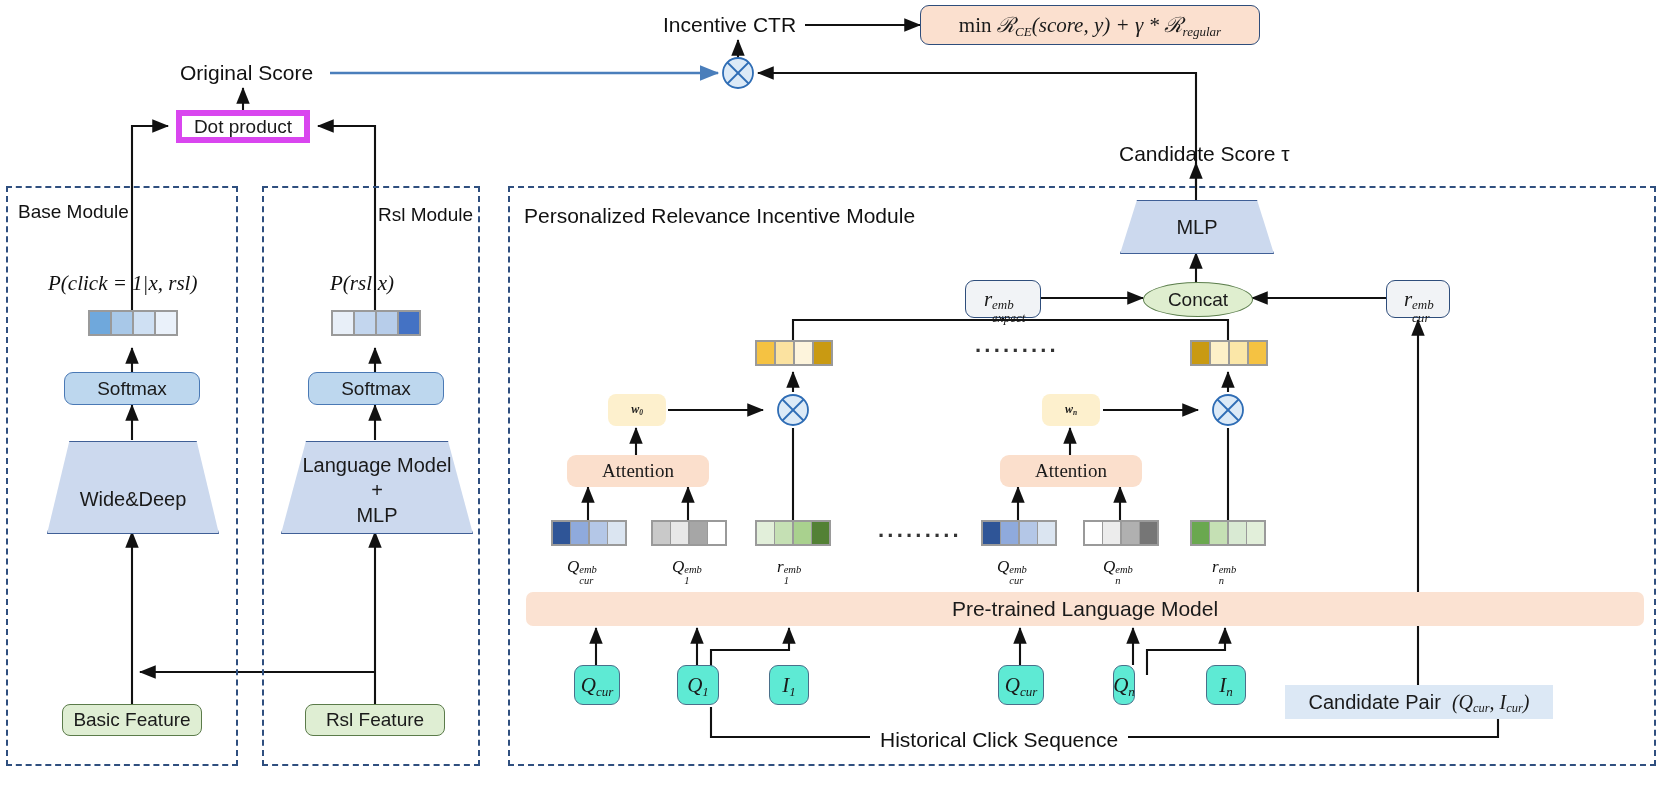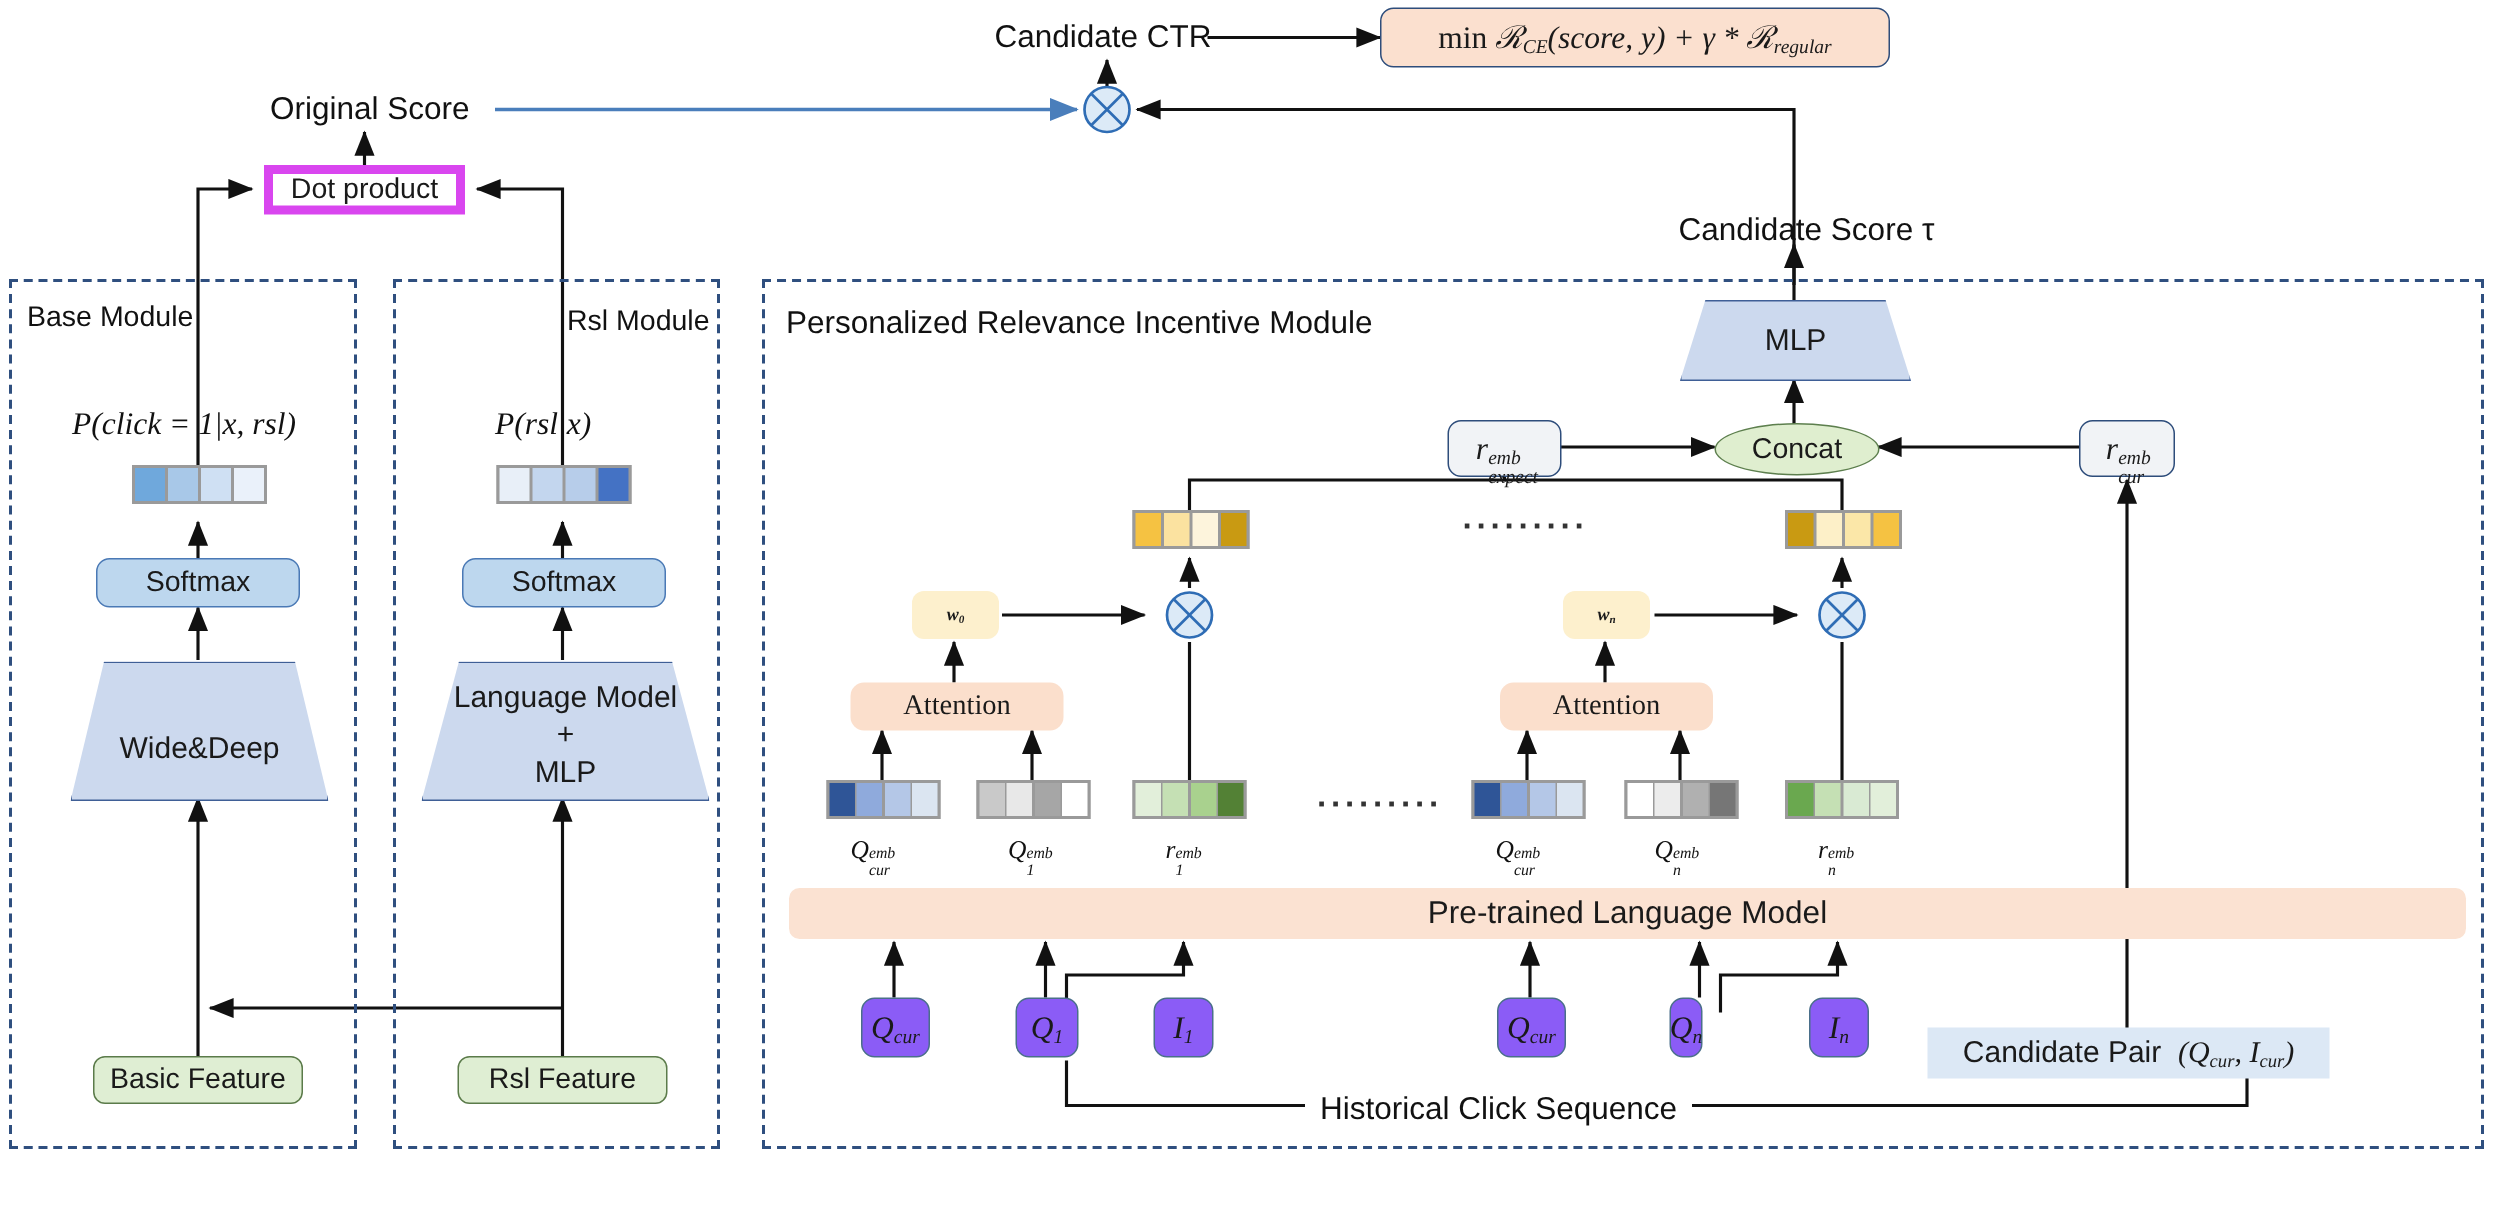--- a/index.html
+++ b/index.html
@@ -72,21 +72,21 @@
   }
   .feature{
     border:1.3px solid #5b7b4a;
     border-radius:8px;
     background:#dfeed3;
     font-size:19px;
   }
   .tokenbox{
     border:1.5px solid #4a6f8a;
     border-radius:9px;
-    background:#8b5cf6;
+    background:#5eead4;
     font-family:"Liberation Serif","DejaVu Serif",serif;
     font-style:italic;
     font-size:21px;
   }
   .embbox{
     border:1.5px solid #2e4d7b;
     border-radius:9px;
     background:#f1f3f6;
     font-family:"Liberation Serif","DejaVu Serif",serif;
     font-style:italic;
@@ -250,21 +250,21 @@
 
     <g stroke="#4a7ebb" stroke-width="2.4" fill="none">
       <line x1="330" y1="73" x2="718" y2="73" marker-end="url(#ahb)"></line>
     </g>
 
     <g stroke="#111" stroke-width="2.1" fill="none">
       <line x1="1104" y1="737" x2="1104" y2="737"></line>
     </g>
   </svg>
 
-  <div class="lbl big" style="left:663px;top:14px;">Candidate CTR</div>
+  <div class="lbl big" style="left:663px;top:14px;">Incentive CTR</div>
 
   <div class="box lossbox" style="left:920px;top:5px;width:340px;height:40px;">
     <span class="math">
       <span style="font-style:normal">min</span>&nbsp;ℛ<sub>CE</sub>(<span>score</span>,&nbsp;<span>y</span>)&nbsp;+&nbsp;γ&nbsp;*&nbsp;ℛ<sub>regular</sub>
     </span>
   </div>
 
   <div class="xcircle" style="left:716px;top:51px;">
     <svg width="44" height="44" viewBox="0 0 44 44">
       <circle cx="22" cy="22" r="15" fill="#dceaf7" stroke="#2f6db5" stroke-width="1.8"></circle>

